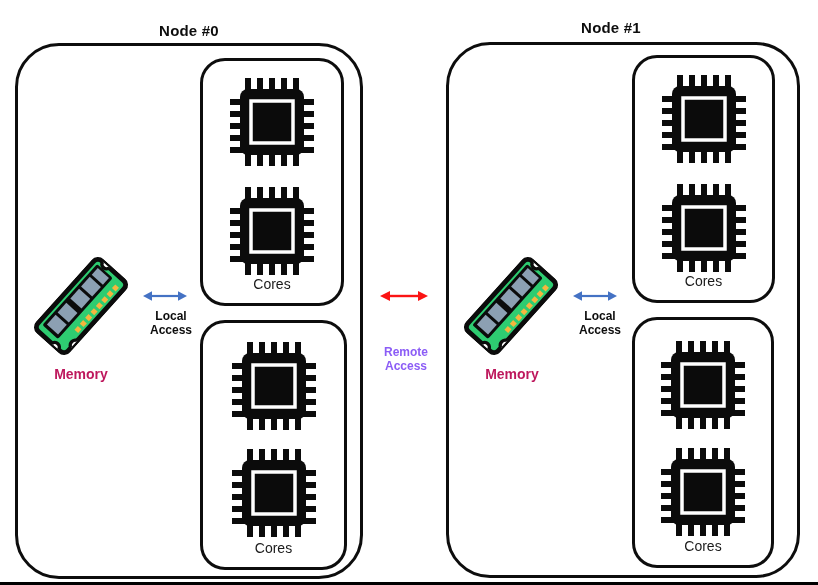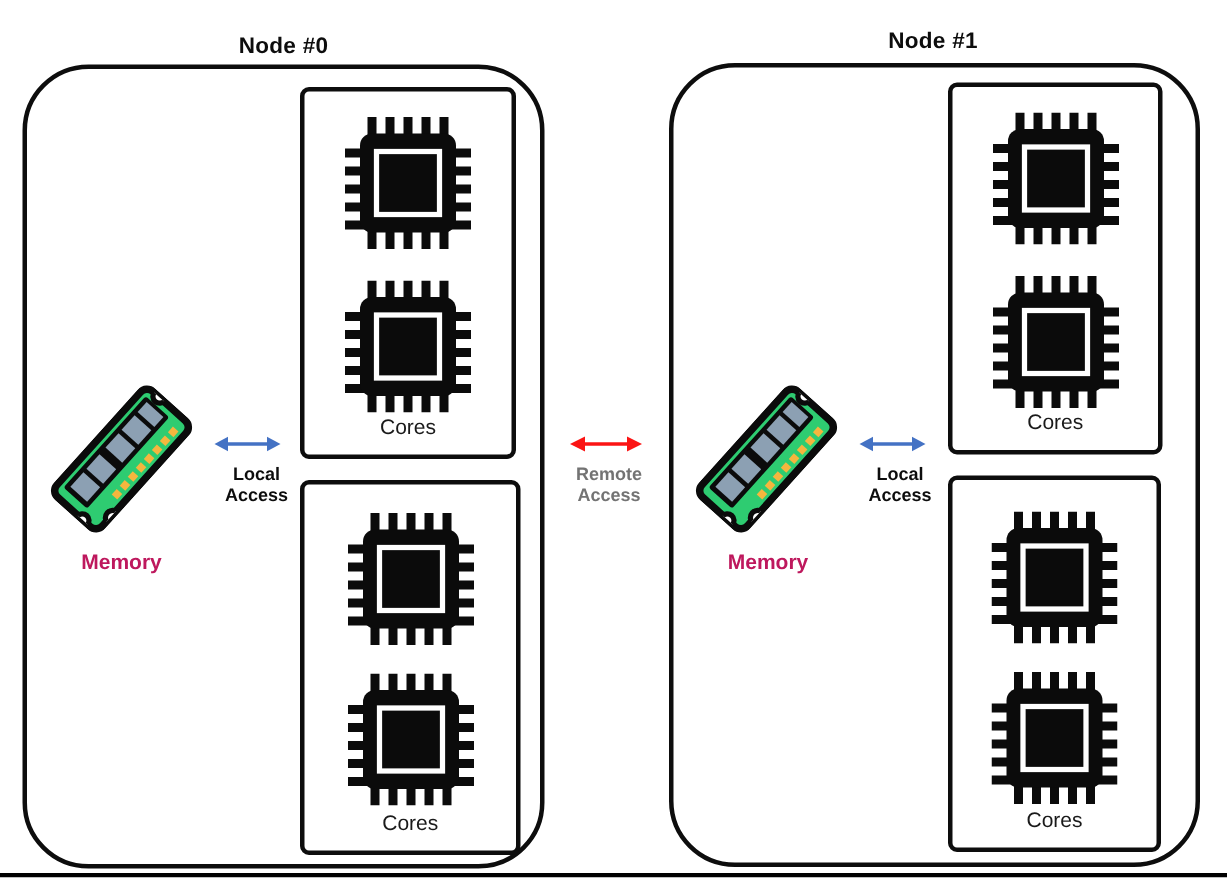--- a/index.html
+++ b/index.html
@@ -23,21 +23,21 @@
   }
   .node-outline {
     position: absolute;
     border: 3px solid #0d0d0d;
     border-radius: 44px;
     background: transparent;
   }
   .cores-box {
     position: absolute;
     border: 3px solid #0d0d0d;
-    border-radius: 6px;
+    border-radius: 25px;
     background: #ffffff;
   }
   .chip {
     position: absolute;
     left: 50%;
     margin-left: -42px;
     width: 84px;
     height: 88px;
   }
   .cores-label {
@@ -71,21 +71,21 @@
   }
   .access-label {
     position: absolute;
     width: 60px;
     text-align: center;
     font-size: 12px;
     font-weight: bold;
     line-height: 14px;
     color: #0d0d0d;
   }
-  .access-label.remote { color: #737373; }
+  .access-label.remote { color: #8b5cf6; margin-top: 36px; }
   .arrow { position: absolute; }
   .bottom-bar {
     position: absolute;
     left: 0;
     top: 582px;
     width: 818px;
     height: 3.5px;
     background: #000000;
   }
   .defs-holder { position: absolute; width: 0; height: 0; overflow: hidden; }
@@ -212,21 +212,21 @@
   </div>
 
   <svg class="arrow" style="left:379px; top:289px;" width="50" height="14" viewBox="0 0 50 14">
     <use href="#dbl-arrow-red"></use>
   </svg>
   <div class="access-label remote" style="left:374px; top:309px; width:64px;">
     <div>Remote</div>
     <div>Access</div>
   </div>
 
-  <div class="node-title" style="left:445px; top:19px; width:354px;">Node #1</div>
+  <div class="node-title" style="left:434px; top:19px; width:354px;">Node #1</div>
 
   <div class="node-outline" style="left:446px; top:42px; width:354px; height:536px;"></div>
 
   <div class="ram-wrap" style="left:461px; top:252px;">
     <svg width="100" height="46" viewBox="0 0 100 46">
       <use href="#ram-stick"></use>
     </svg>
   </div>
   <div class="memory-label" style="left:462px; top:366px;">Memory</div>
 

